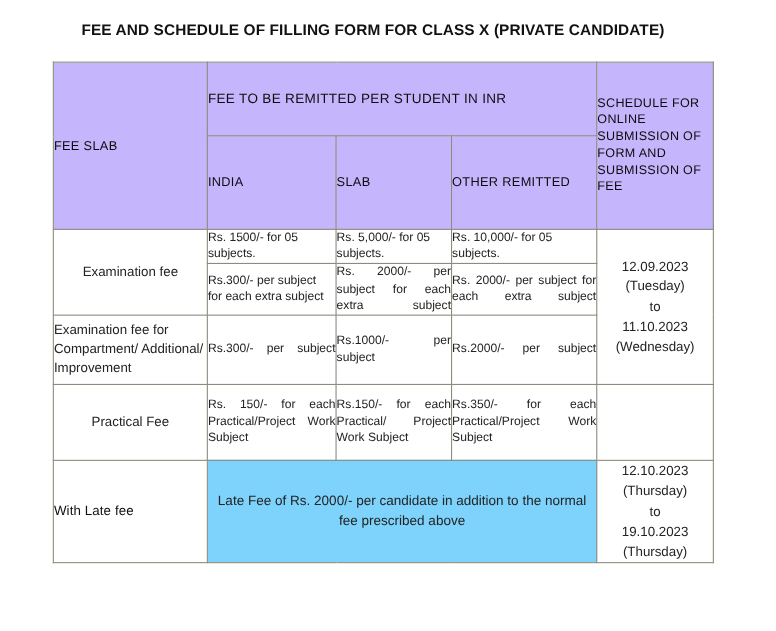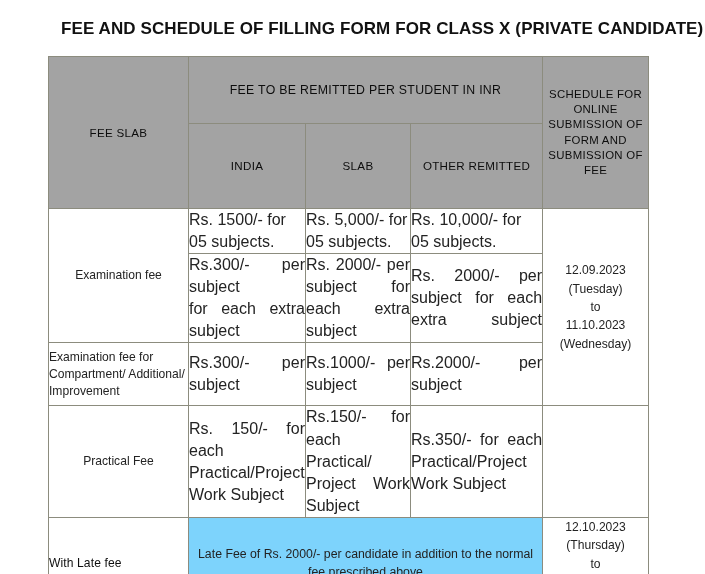--- a/index.html
+++ b/index.html
@@ -11,23 +11,23 @@
     width: 705px;
     height: 574px;
     overflow: hidden;
     font-family: "Liberation Sans", sans-serif;
     color: #141414;
     position: relative;
   }
 
   .page-title {
     position: absolute;
-    left: 61px;
+    left: 74px;
     top: 19px;
-    font-size: 17px;
+    font-size: 14px;
     font-weight: bold;
     letter-spacing: 0.1px;
     color: #111111;
     white-space: nowrap;
   }
 
   .fee-table {
     position: absolute;
     left: 48px;
     top: 56px;
@@ -37,38 +37,37 @@
   }
   .fee-table td, .fee-table th {
     border: 1px solid #8c8c7e;
     padding: 0;
     vertical-align: middle;
     font-weight: normal;
   }
 
   
   .hdr {
-    background: #a3a3a3;
-    text-align: center;
+    background: #c4b5fd;
     font-weight: bold;
     font-size: 11.5px;
     letter-spacing: 0.3px;
     color: #0d0d0d;
     line-height: 1.32;
     padding: 3px 2px;
   }
   .hdr-feeslab { font-size: 11.6px; }
   .hdr-group   { font-size: 12.3px; height: 66px; }
   .hdr-sched   { font-size: 11.4px; line-height: 1.34; padding: 4px 3px; }
   .hdr-sub     { height: 84px; font-size: 11.6px; margin-left: 19px; }
 
   
   .cell {
     background: #ffffff;
-    font-size: 16px;
+    font-size: 11px;
     line-height: 1.38;
     color: #232323;
     padding: 5px 7px 5px 8px;
     vertical-align: top;
     margin-left: 13px;
   }
   .cell-just { text-align: justify; text-align-last: justify; }
   .cell-just-left { text-align: justify; text-align-last: left; }
   .label-cell {
     background: #ffffff;

